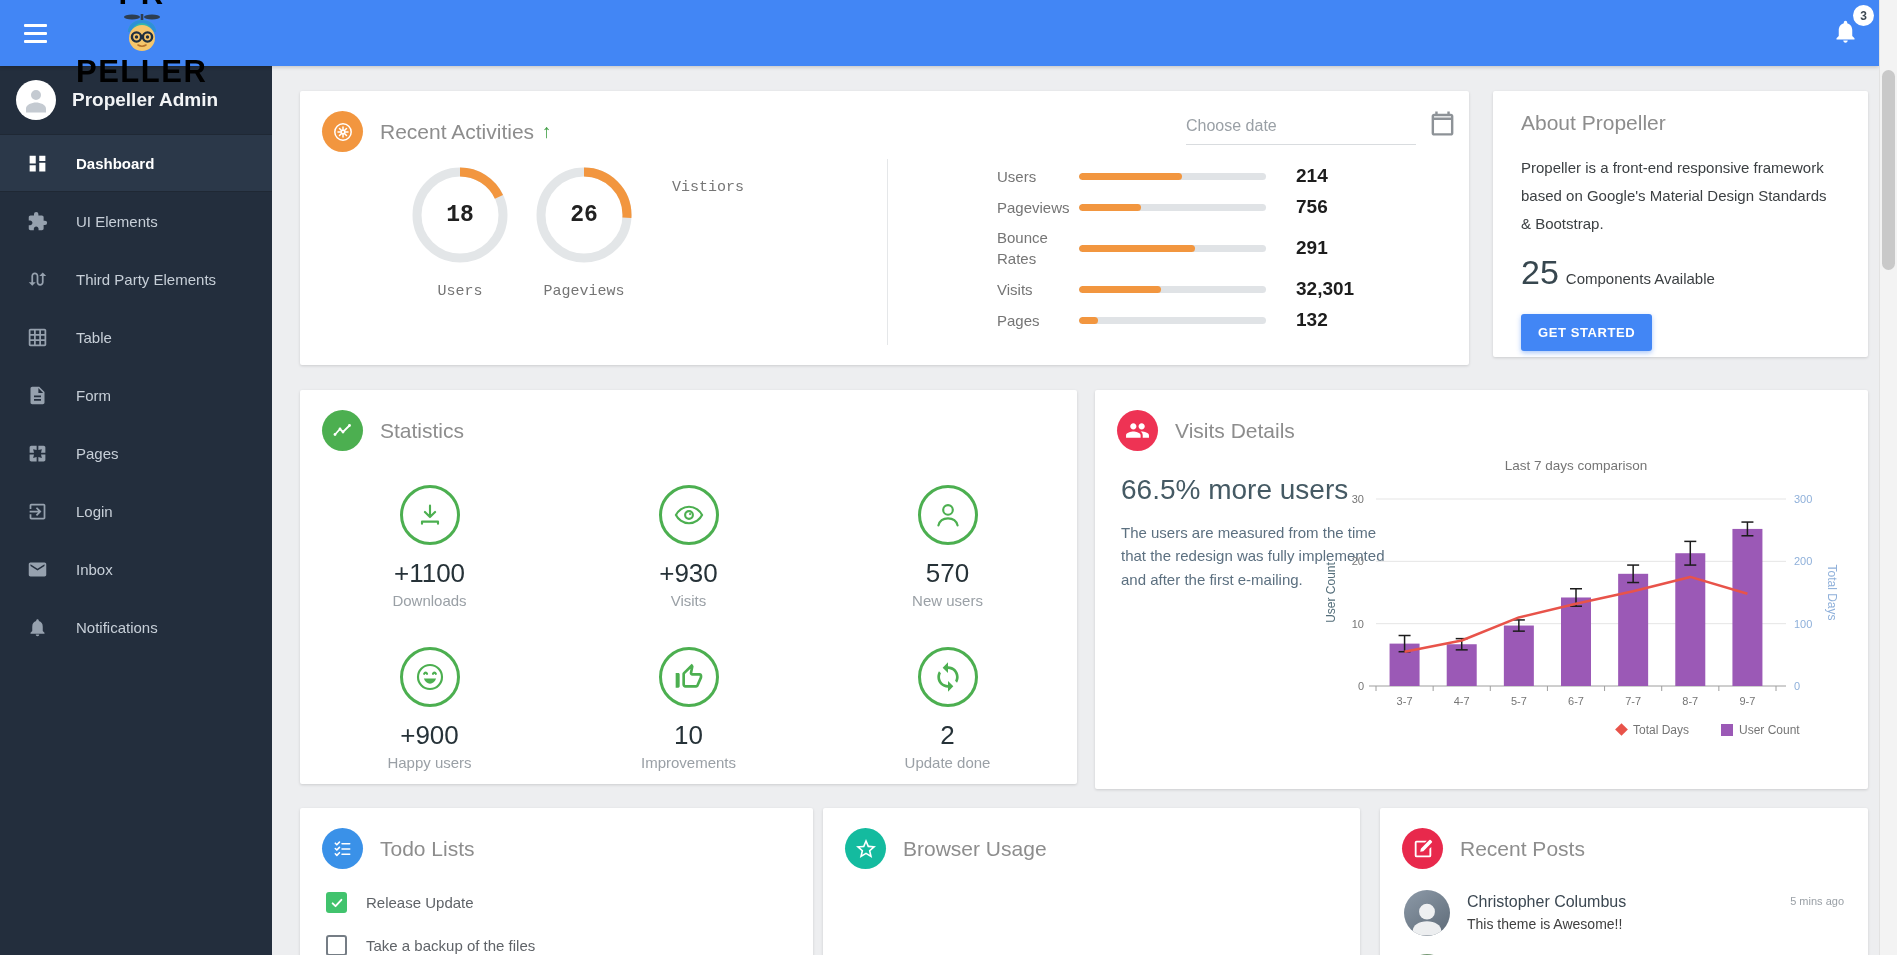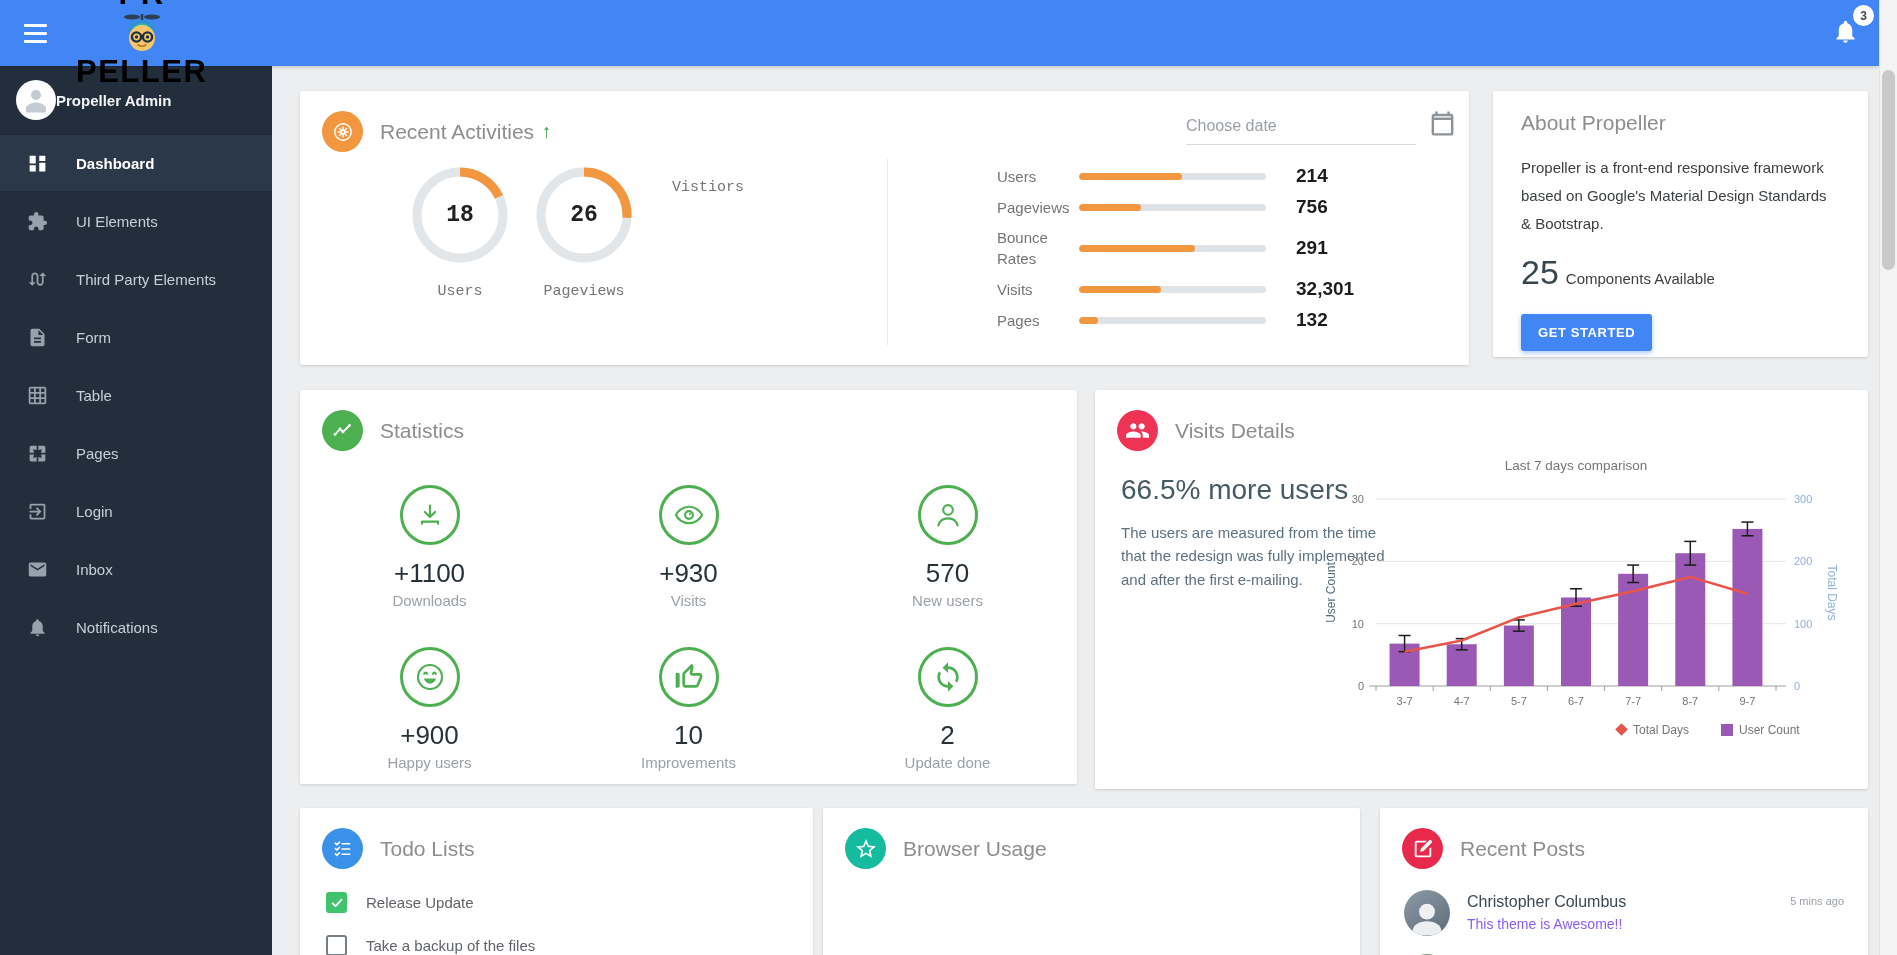--- a/index.html
+++ b/index.html
@@ -18,21 +18,21 @@
   .logo { display:flex; align-items:center; margin-left:18px; color:#000000; font-size:31px; font-weight:bold; letter-spacing:1.5px;flex-direction:column; }
   .logo svg { margin:0 1px; }
   .nav-right { margin-left:auto; margin-right:14px; position:relative; }
   .bell-btn { border:none; background:transparent; cursor:pointer; padding:6px; position:relative; }
   .badge { position:absolute; top:-7px; right:-9px; width:21px; height:21px; background:#fff; border-radius:50%; color:#3d4852; font-size:12px; font-weight:bold; display:flex; align-items:center; justify-content:center; }
 
   
   .sidebar { position:absolute; left:0; top:66px; bottom:0; width:272px; background:#232e3d; z-index:10; }
   .profile { display:flex; align-items:center; height:68px; padding-left:16px; }
   .avatar { width:40px; height:40px; border-radius:50%; background:#fff; display:flex; align-items:center; justify-content:center; overflow:hidden; }
-  .profile-name { color:#f2f4f6; font-size:15px; font-weight:bold; margin-left:0; }
+  .profile-name { color:#f2f4f6; font-size:19px; font-weight:bold; margin-left:16px; }
   .nav-item { display:flex; align-items:center; height:58px; padding-left:27px; cursor:pointer; color:#c7cfd8; font-size:15px; }
   .nav-item .nav-icon { width:22px; height:22px; margin-right:27px; color:#96a1ae; display:flex; align-items:center; }
   .nav-item.active { background:#2b3849; color:#ffffff; font-weight:bold; border-top:1px solid rgba(0,0,0,.28); border-bottom:1px solid rgba(0,0,0,.28); }
   .nav-item.active .nav-icon { color:#fff; }
   .nav-icon svg { width:21px; height:21px; }
 
   
   .main { position:absolute; left:272px; top:66px; right:18px; bottom:0; background:#edeef0; overflow:hidden; }
   .card { position:absolute; background:#fff; border-radius:2px; box-shadow:0 1px 3px rgba(0,0,0,.14); }
   .card-header { display:flex; align-items:center; padding:20px 24px 12px 22px; }
@@ -100,21 +100,21 @@
   .browser-pct { margin-top:10px; font-size:30px; font-weight:500; color:#37474f; }
 
   
   .card-posts { left:1108px; top:742px; width:488px; height:250px; }
   .post-row { display:flex; padding:9px 24px; position:relative; cursor:pointer; }
   .post-avatar { width:46px; height:46px; border-radius:50%; flex:0 0 46px; display:flex; align-items:flex-end; justify-content:center; overflow:hidden; }
   .post-avatar.a1 { background:linear-gradient(145deg,#8d9aa8,#5d6a77); }
   .post-avatar.a2 { background:linear-gradient(145deg,#7fa37c,#4e6b52); }
   .post-main { margin-left:17px; padding-top:3px; }
   .post-name { font-size:16px; font-weight:500; color:#3c4852; }
-  .post-comment { margin-top:5px; font-size:14px; color:#8b5cf6; }
+  .post-comment { margin-top:5px; font-size:14px; color:#404040; }
   .post-time { position:absolute; right:24px; top:14px; font-size:11px; color:#9aa0a6; }
 </style>
 </head>
 <body>
 
 <div class="app">
 
   <div class="scrollbar">
     <div class="scroll-thumb"></div>
   </div>
@@ -183,32 +183,32 @@
       <span class="nav-icon">
           <svg viewBox="0 0 24 24" fill="currentColor">
             <path d="M18 4l-4 4h3v7c0 1.1-.9 2-2 2s-2-.9-2-2V8c0-2.21-1.79-4-4-4S5 5.79 5 8v7H2l4 4 4-4H7V8c0-1.1.9-2 2-2s2 .9 2 2v7c0 2.21 1.79 4 4 4s4-1.79 4-4V8h3l-4-4z"></path>
           </svg>
         </span>
       <span>Third Party Elements</span>
     </div>
     <div class="nav-item">
       <span class="nav-icon">
           <svg viewBox="0 0 24 24" fill="currentColor">
+            <path d="M20 2H4c-1.1 0-2 .9-2 2v16c0 1.1.9 2 2 2h16c1.1 0 2-.9 2-2V4c0-1.1-.9-2-2-2zM8 20H4v-4h4v4zm0-6H4v-4h4v4zm0-6H4V4h4v4zm6 12h-4v-4h4v4zm0-6h-4v-4h4v4zm0-6h-4V4h4v4zm6 12h-4v-4h4v4zm0-6h-4v-4h4v4zm0-6h-4V4h4v4z"></path>
+          </svg>
+        </span>
+      <span>Table</span>
+    </div>
+    <div class="nav-item">
+      <span class="nav-icon">
+          <svg viewBox="0 0 24 24" fill="currentColor">
             <path d="M14 2H6c-1.1 0-2 .9-2 2v16c0 1.1.9 2 2 2h12c1.1 0 2-.9 2-2V8l-6-6zm2 16H8v-2h8v2zm0-4H8v-2h8v2zm-3-5V3.5L18.5 9H13z"></path>
           </svg>
         </span>
       <span>Form</span>
-    </div>
-    <div class="nav-item">
-      <span class="nav-icon">
-          <svg viewBox="0 0 24 24" fill="currentColor">
-            <path d="M20 2H4c-1.1 0-2 .9-2 2v16c0 1.1.9 2 2 2h16c1.1 0 2-.9 2-2V4c0-1.1-.9-2-2-2zM8 20H4v-4h4v4zm0-6H4v-4h4v4zm0-6H4V4h4v4zm6 12h-4v-4h4v4zm0-6h-4v-4h4v4zm0-6h-4V4h4v4zm6 12h-4v-4h4v4zm0-6h-4v-4h4v4zm0-6h-4V4h4v4z"></path>
-          </svg>
-        </span>
-      <span>Table</span>
     </div>
     <div class="nav-item">
       <span class="nav-icon">
           <svg viewBox="0 0 24 24" fill="currentColor">
             <path d="M3 5v6h5L7 7l4 1V3H5c-1.1 0-2 .9-2 2zm5 8H3v6c0 1.1.9 2 2 2h6v-5l-4 1 1-4zm9 4l-4-1v5h6c1.1 0 2-.9 2-2v-6h-5l1 4zm2-14h-6v5l4-1-1 4h5V5c0-1.1-.9-2-2-2z"></path>
           </svg>
         </span>
       <span>Pages</span>
     </div>
     <div class="nav-item">

